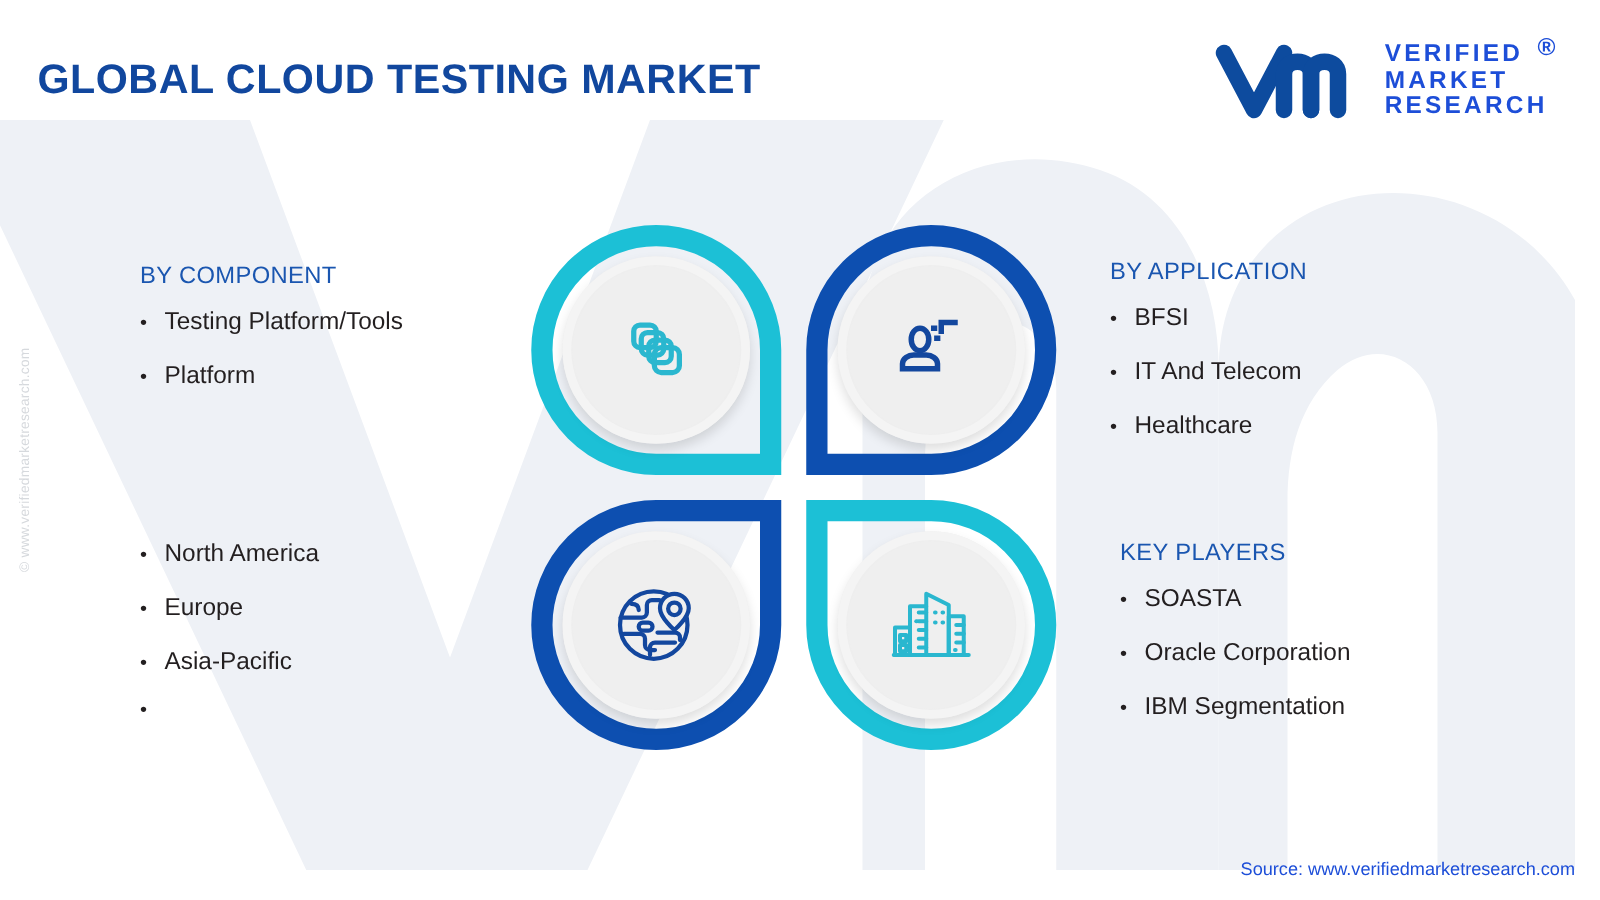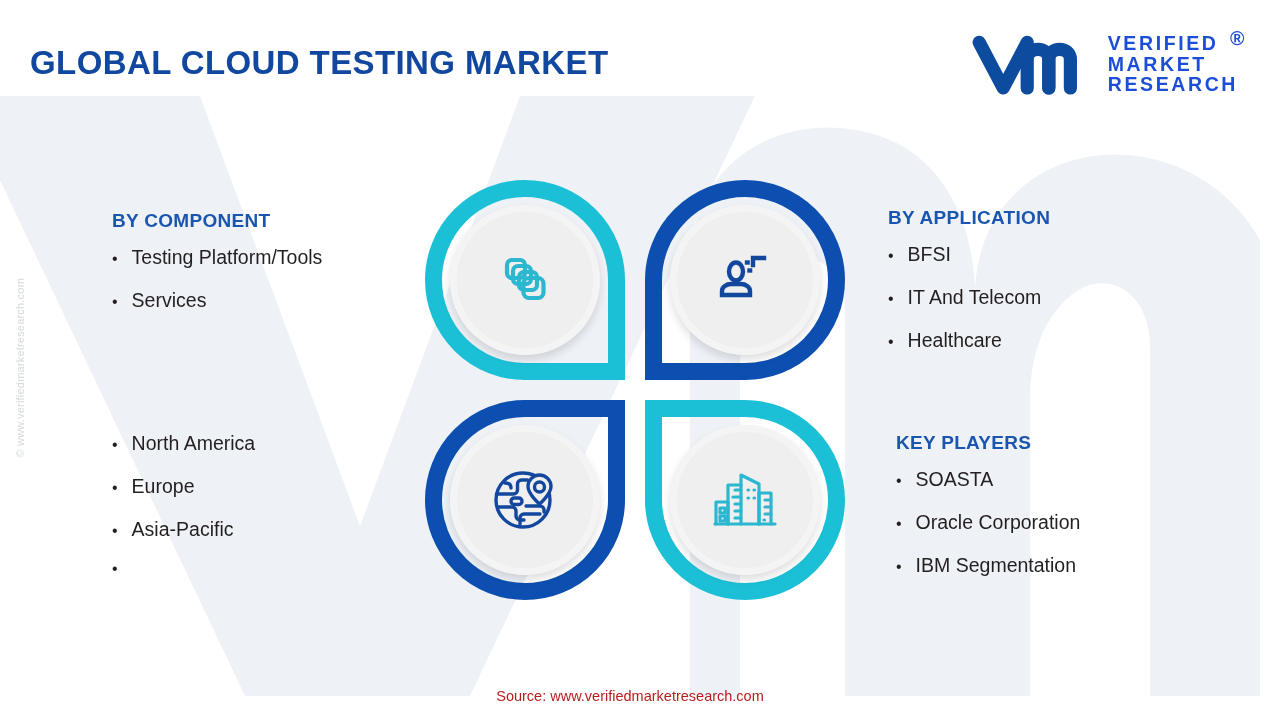--- a/index.html
+++ b/index.html
@@ -39,21 +39,21 @@
   
   .sidewm{
     position:absolute;left:14px;top:278px;
     transform-origin:left top;transform:rotate(-90deg) translateX(-100%);
     font-size:11px;color:#d6d9dd;letter-spacing:.2px;white-space:nowrap;z-index:4;
   }
 
   
   .block{position:absolute;z-index:5;}
   .block h3{
-    margin:0 0 14px 0;font-size:19px;font-weight:bold;color:#1a56b0;
+    margin:0 0 14px 0;font-size:19px;font-weight:normal;color:#1a56b0;
     letter-spacing:.3px;white-space:nowrap;
   }
   .block ul{margin:0;padding:0;list-style:none;}
   .block li{
     display:flex;align-items:baseline;gap:14px;
     font-size:19.5px;color:#231f20;margin-bottom:20px;white-space:nowrap;
     font-weight:400;
   }
   .block li .bul{color:#231f20;font-size:16px;line-height:1;}
   #blk-component{left:112px;top:210px;}
@@ -85,22 +85,22 @@
   #petal-tl .ring{border-radius:50% 50% 0 50%;border-color:#1cc0d6;}
   #petal-tr{left:220px;top:0;}
   #petal-tr .ring{border-radius:50% 50% 50% 0;border-color:#0d4fb0;}
   #petal-bl{left:0;top:220px;}
   #petal-bl .ring{border-radius:50% 0 50% 50%;border-color:#0d4fb0;}
   #petal-br{left:220px;top:220px;}
   #petal-br .ring{border-radius:0 50% 50% 50%;border-color:#1cc0d6;}
 
   
   .source{
-    position:absolute;left:0;right:0;top:688px;text-align:center;
-    font-size:14.5px;color:#b91c1c;z-index:5;
+    position:absolute;left:0;right:0;top:688px;text-align:right;
+    font-size:14.5px;color:#1d4ed8;z-index:5;
   }
 </style>
 </head>
 <body>
 
 <div class="stage">
 
   <svg class="bg-wm" viewBox="0 0 1280 600" preserveAspectRatio="none">
     <g fill="#eef1f6">
       <path d="M-40 0 L200 0 L360 430 L520 0 L755 0 L470 600 L245 600 Z"></path>
@@ -133,21 +133,21 @@
 
   <div class="block" id="blk-component">
     <h3>BY COMPONENT</h3>
     <ul>
       <li>
           <span class="bul">•</span>
           <span>Testing Platform/Tools</span>
         </li>
       <li>
           <span class="bul">•</span>
-          <span>Services</span>
+          <span>Platform</span>
         </li>
     </ul>
   </div>
 
   <div class="block" id="blk-geography">
     <ul>
       <li>
           <span class="bul">•</span>
           <span>North America</span>
         </li>

